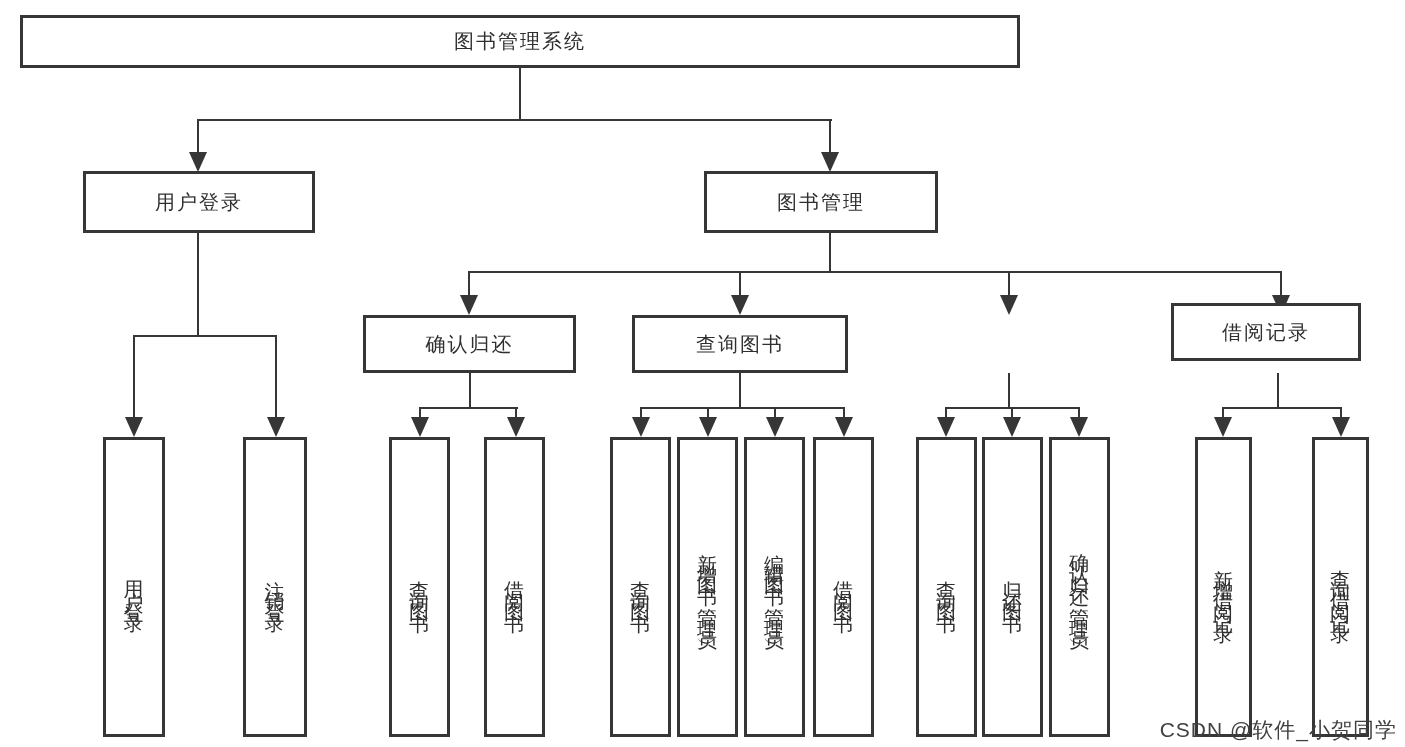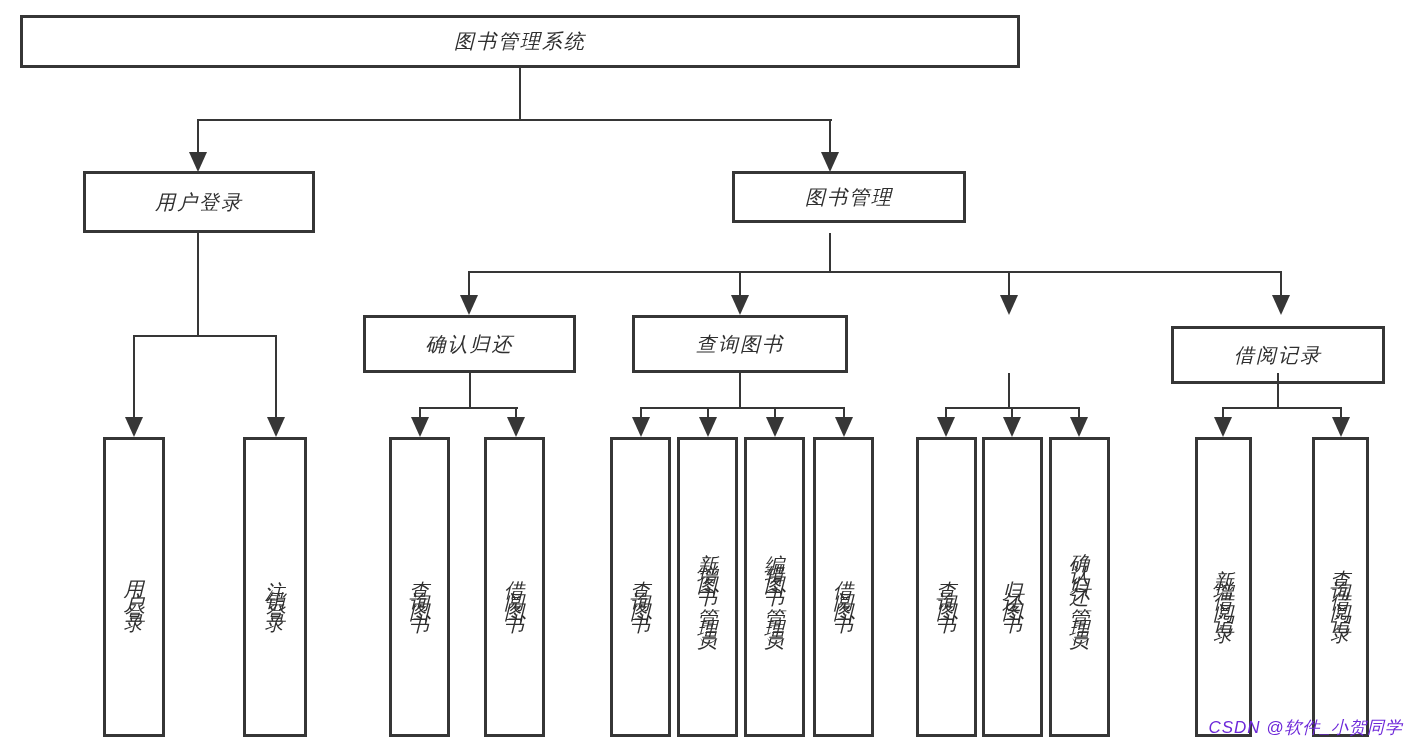--- a/index.html
+++ b/index.html
@@ -1,39 +1,39 @@
 <!DOCTYPE html>
 <html><head>
 <meta charset="utf-8">
 <style>
   html,body{margin:0;padding:0;background:#ffffff;}
   .canvas{
     position:relative;width:1405px;height:747px;background:#ffffff;overflow:hidden;
-    font-family:"Liberation Sans","DejaVu Sans",sans-serif;color:#333333;font-style:italic;
+    font-family:"Liberation Sans","DejaVu Sans",sans-serif;color:#333333;
   }
   .box{
     position:absolute;box-sizing:border-box;border:3px solid #363636;background:#ffffff;
     display:flex;align-items:center;justify-content:center;
     font-size:20px;letter-spacing:2px;color:#2f2f2f;
   }
   .leaf{
     writing-mode:vertical-rl;text-orientation:mixed;
     letter-spacing:11px;line-height:1;font-size:20px;
     display:flex;align-items:center;justify-content:center;text-align:center;
   }
   .vl{position:absolute;width:2px;background:#363636;}
   .hl{position:absolute;height:2px;background:#363636;}
   .arw{
     position:absolute;width:0;height:0;
     border-left:9px solid transparent;border-right:9px solid transparent;
     border-top:20px solid #363636;
   }
   .wm{
-    position:absolute;right:2px;top:716px;font-size:17px;letter-spacing:1px;
-    color:#6d28d9;z-index:5;white-space:nowrap;
+    position:absolute;right:8px;top:716px;font-size:21px;letter-spacing:1px;
+    color:#404040;z-index:5;white-space:nowrap;
   }
 </style>
 </head>
 <body>
 
 <div class="canvas">
 
   <div class="box" style="left:20px;top:15px;width:1000px;height:53px">
     <span>图书管理系统</span>
   </div>
@@ -41,21 +41,21 @@
   <div class="vl" style="left:519px;top:67px;height:54px"></div>
   <div class="hl" style="left:197px;top:119px;width:635px"></div>
   <div class="vl" style="left:197px;top:119px;height:34px"></div>
   <div class="arw" style="left:189px;top:152px"></div>
   <div class="vl" style="left:829px;top:119px;height:34px"></div>
   <div class="arw" style="left:821px;top:152px"></div>
 
   <div class="box" style="left:83px;top:171px;width:232px;height:62px">
     <span>用户登录</span>
   </div>
-  <div class="box" style="left:732px;top:171px;width:234px;height:52px">
+  <div class="box" style="left:704px;top:171px;width:234px;height:62px">
     <span>图书管理</span>
   </div>
 
   <div class="vl" style="left:197px;top:233px;height:104px"></div>
   <div class="hl" style="left:133px;top:335px;width:144px"></div>
   <div class="vl" style="left:133px;top:335px;height:84px"></div>
   <div class="arw" style="left:125px;top:417px"></div>
   <div class="vl" style="left:275px;top:335px;height:84px"></div>
   <div class="arw" style="left:267px;top:417px"></div>
 
@@ -69,21 +69,21 @@
   <div class="arw" style="left:1000px;top:295px"></div>
   <div class="vl" style="left:1280px;top:271px;height:26px"></div>
   <div class="arw" style="left:1272px;top:295px"></div>
 
   <div class="box" style="left:363px;top:315px;width:213px;height:58px">
     <span>确认归还</span>
   </div>
   <div class="box" style="left:632px;top:315px;width:216px;height:58px">
     <span>查询图书</span>
   </div>
-  <div class="box" style="left:1171px;top:326px;width:214px;height:58px">
+  <div class="box" style="left:1171px;top:303px;width:190px;height:58px">
     <span>借阅记录</span>
   </div>
 
   <div class="vl" style="left:469px;top:373px;height:36px"></div>
   <div class="hl" style="left:419px;top:407px;width:99px"></div>
   <div class="vl" style="left:419px;top:407px;height:12px"></div>
   <div class="arw" style="left:411px;top:417px"></div>
   <div class="vl" style="left:515px;top:407px;height:12px"></div>
   <div class="arw" style="left:507px;top:417px"></div>
 

